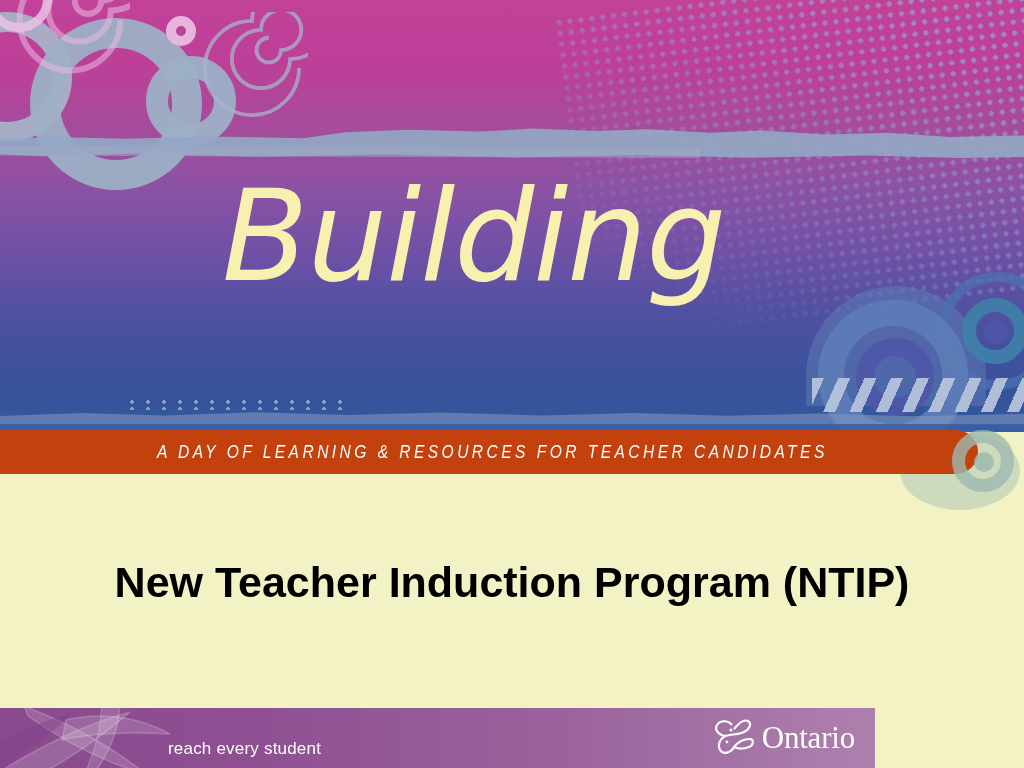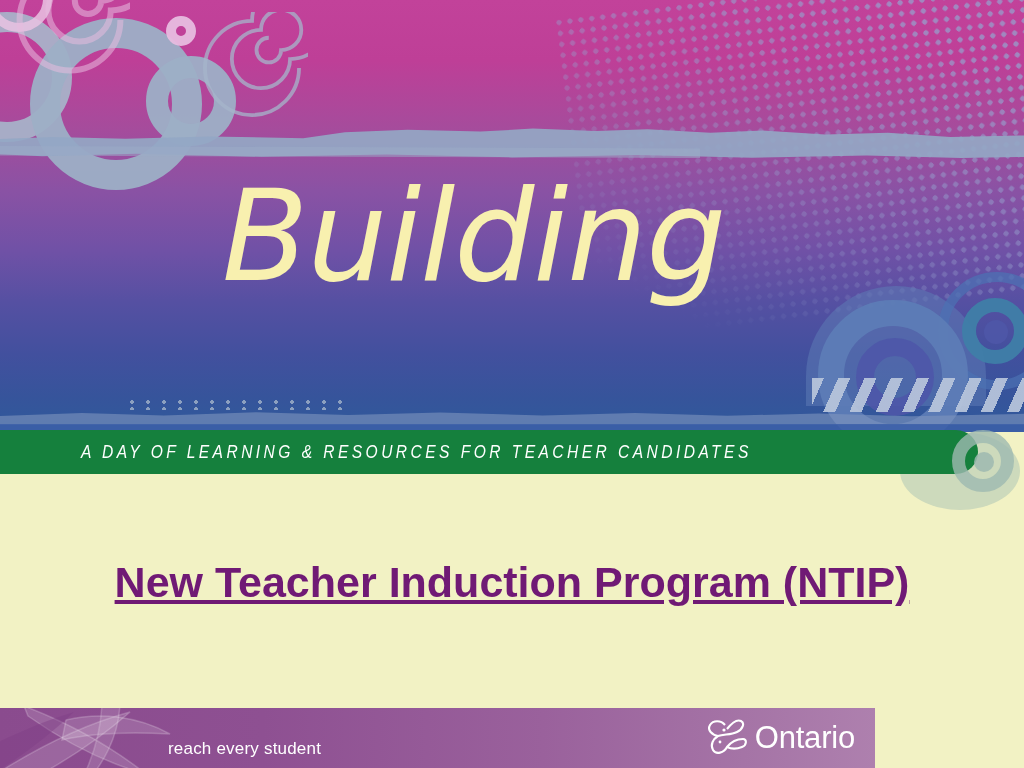--- a/index.html
+++ b/index.html
@@ -156,24 +156,25 @@
     opacity: 0.85;
   }
 
   
   .green-bar {
     position: absolute;
     left: 0;
     top: 430px;
     width: 978px;
     height: 44px;
-    background: #15803d;
+    background: #c2410c;
     border-radius: 0 26px 26px 0;
     display: flex;
     align-items: center;
+    justify-content: center;
     z-index: 6;
   }
   .tagline {
     color: #FFFFFF;
     font-family: "Liberation Sans", sans-serif;
     font-style: italic;
     font-weight: 400;
     font-size: 19px;
     letter-spacing: 4.2px;
     white-space: nowrap;
@@ -224,23 +225,22 @@
   }
   .slide-title {
     position: absolute;
     left: 0;
     top: 84px;
     width: 1024px;
     text-align: center;
     font-family: "Liberation Sans", sans-serif;
     font-weight: bold;
     font-size: 43px;
-    color: #701a75;
+    color: #000000;
     letter-spacing: 0px;
-    text-decoration: underline;
   }
 
   
   .footer {
     position: absolute;
     left: 0;
     top: 708px;
     width: 875px;
     height: 60px;
     overflow: hidden;
@@ -262,21 +262,21 @@
   .ontario-lockup {
     position: absolute;
     right: 20px;
     top: 10px;
     display: flex;
     align-items: center;
     gap: 7px;
   }
   .ontario-wordmark {
     color: #FFFFFF;
-    font-family: Liberation Sans, sans-serif;
+    font-family: Liberation Serif, serif;
     font-size: 31px;
     font-weight: 400;
     letter-spacing: -0.2px;
   }
 </style>
 </head>
 <body>
 
 <div class="slide">
 

